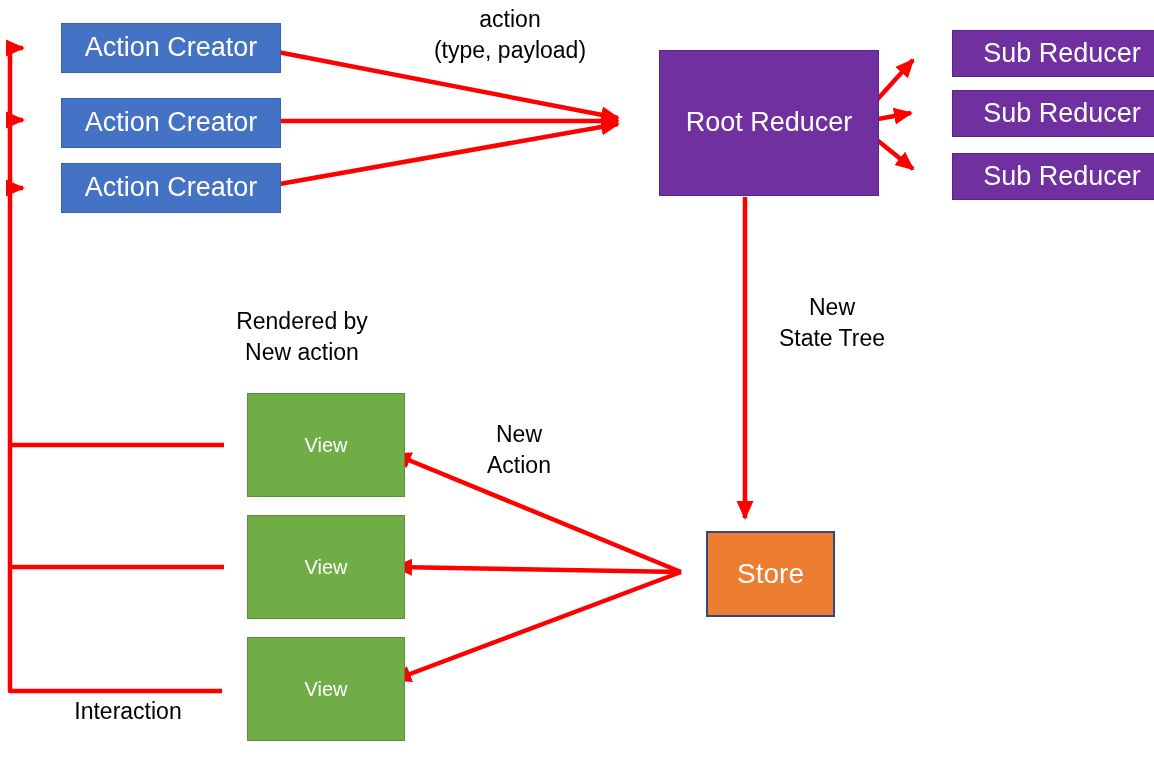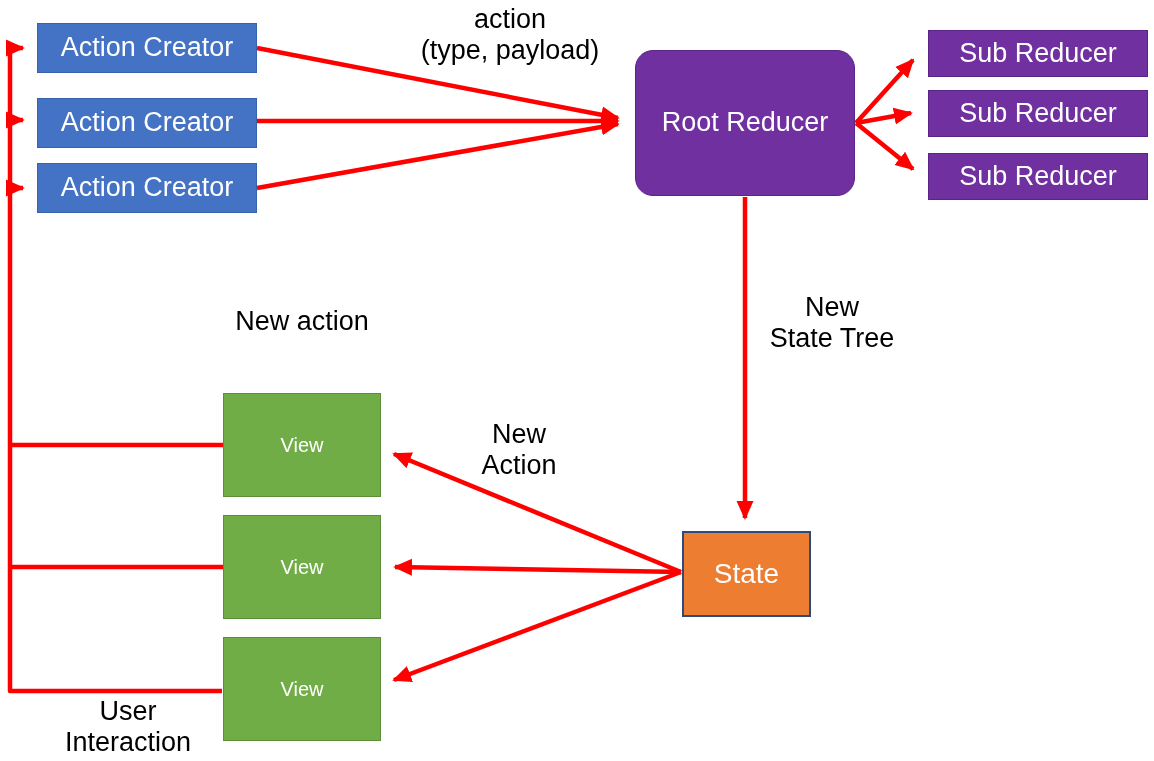--- a/index.html
+++ b/index.html
@@ -29,20 +29,21 @@
   }
   .node {
     position: absolute;
     display: flex;
     align-items: center;
     justify-content: center;
     color: var(--c-box-text, #fff);
     font-size: 27px;
     text-align: center;
     line-height: 1.1;
+    margin-left: 24px;
   }
   .node.blue {
     background: var(--c-action-creator-fill, #4472C4);
     border: 1.5px solid var(--c-action-creator-border, #3561AD);
   }
   .node.purple {
     background: var(--c-reducer-fill, #7030A0);
     border: 1.5px solid var(--c-reducer-border, #5B2386);
   }
   .node.green {
@@ -51,32 +52,32 @@
     font-size: 20px;
   }
   .node.orange {
     background: var(--c-store-fill, #ED7D31);
     border: 2px solid var(--c-store-border, #2E4A7C);
     font-size: 28px;
   }
   .ac1 { left: 37px;  top: 23px;  width: 220px; height: 50px; }
   .ac2 { left: 37px;  top: 98px;  width: 220px; height: 50px; }
   .ac3 { left: 37px;  top: 163px; width: 220px; height: 50px; }
-  .rr  { left: 635px; top: 50px;  width: 220px; height: 146px; border-radius: 18px; }
+  .rr  { left: 635px; top: 50px;  width: 220px; height: 146px; }
   .sr1 { left: 928px; top: 30px;  width: 220px; height: 47px; }
   .sr2 { left: 928px; top: 90px;  width: 220px; height: 47px; }
   .sr3 { left: 928px; top: 153px; width: 220px; height: 47px; }
   .st  { left: 682px; top: 531px; width: 129px; height: 86px; }
   .v1  { left: 223px; top: 393px; width: 158px; height: 104px; }
   .v2  { left: 223px; top: 515px; width: 158px; height: 104px; }
   .v3  { left: 223px; top: 637px; width: 158px; height: 104px; }
   .label {
     position: absolute;
     color: var(--c-label-text, #000);
-    font-size: 27px;
+    font-size: 23px;
     line-height: 31px;
     text-align: center;
     white-space: nowrap;
   }
   .lbl-action           { left: 510px; top: 4px;   transform: translateX(-50%); }
   .lbl-new-state-tree   { left: 832px; top: 292px; transform: translateX(-50%); }
   .lbl-new-state        { left: 519px; top: 419px; transform: translateX(-50%); }
   .lbl-rendered-by      { left: 302px; top: 306px; transform: translateX(-50%); }
   .lbl-user-interaction { left: 128px; top: 696px; transform: translateX(-50%); }
 </style>
@@ -118,21 +119,21 @@
   <div class="node blue ac1">Action Creator</div>
   <div class="node blue ac2">Action Creator</div>
   <div class="node blue ac3">Action Creator</div>
 
   <div class="node purple rr">Root Reducer</div>
 
   <div class="node purple sr1">Sub Reducer</div>
   <div class="node purple sr2">Sub Reducer</div>
   <div class="node purple sr3">Sub Reducer</div>
 
-  <div class="node orange st">State</div>
+  <div class="node orange st">Store</div>
 
   <div class="node green v1">View</div>
   <div class="node green v2">View</div>
   <div class="node green v3">View</div>
 
   <div class="label lbl-action">
     <div>action</div>
     <div>(type, payload)</div>
   </div>
 
@@ -140,21 +141,21 @@
     <div>New</div>
     <div>State Tree</div>
   </div>
 
   <div class="label lbl-new-state">
     <div>New</div>
     <div>Action</div>
   </div>
 
   <div class="label lbl-rendered-by">
+    <div>Rendered by</div>
     <div>New action</div>
   </div>
 
   <div class="label lbl-user-interaction">
-    <div>User</div>
     <div>Interaction</div>
   </div>
 
 </div>
 
 </body></html>

